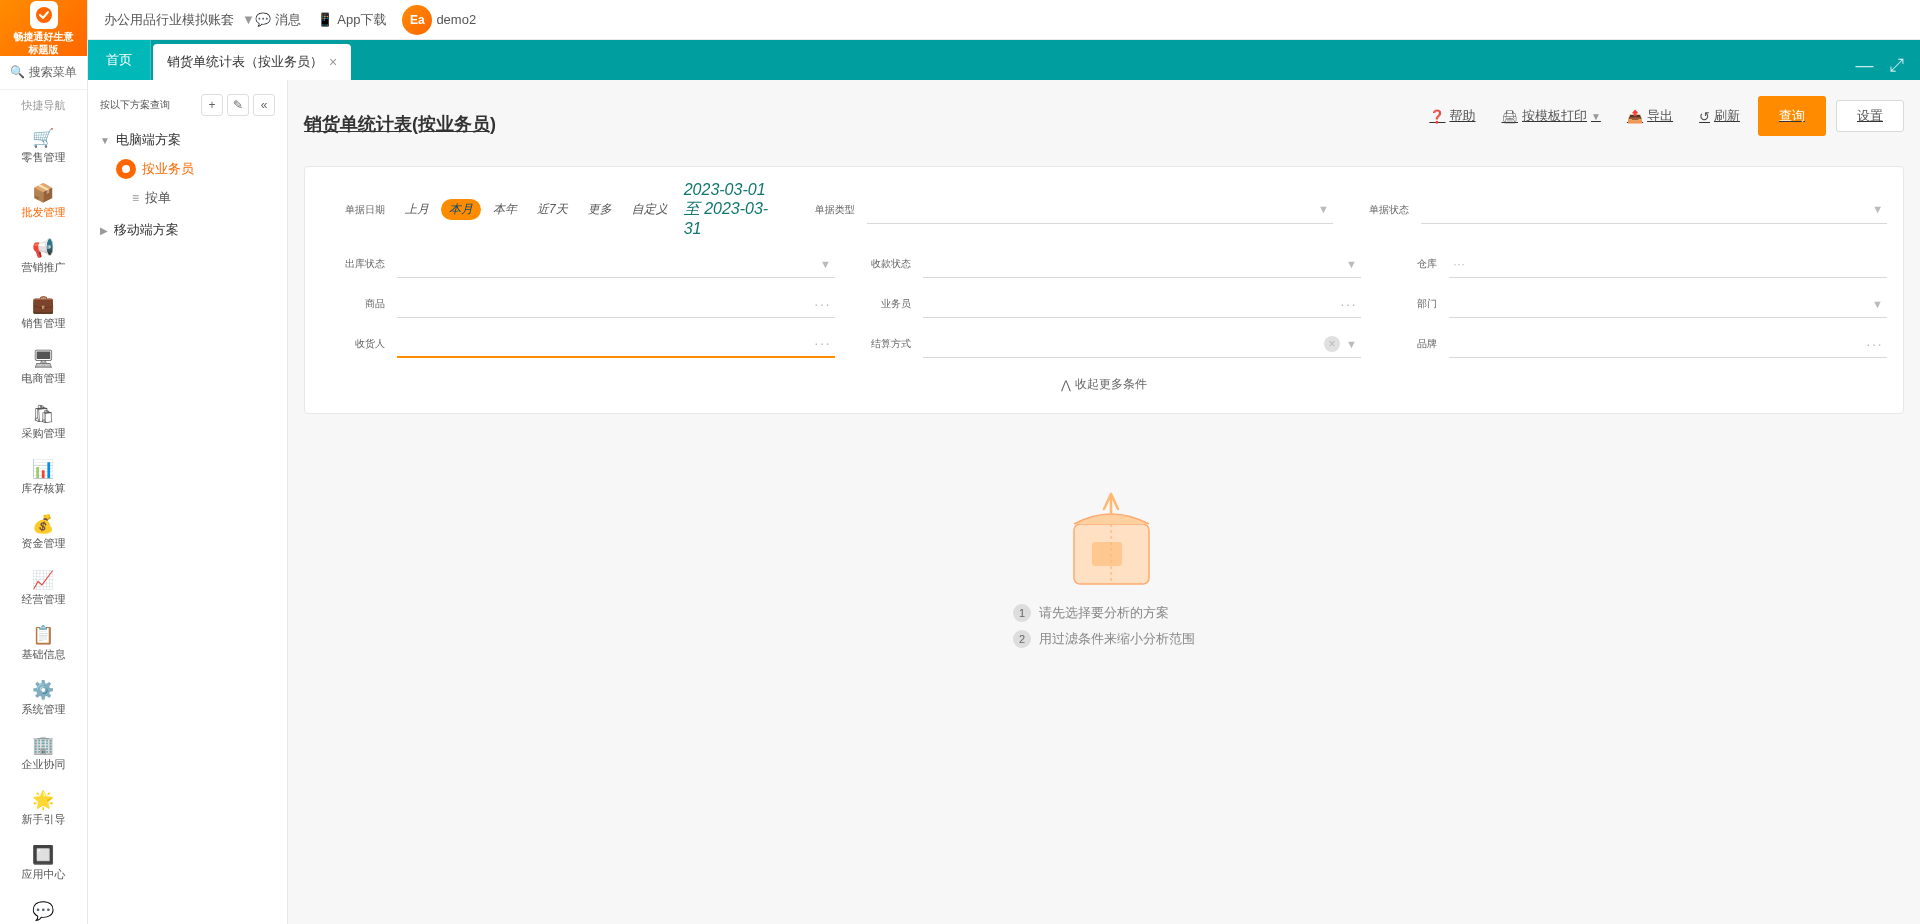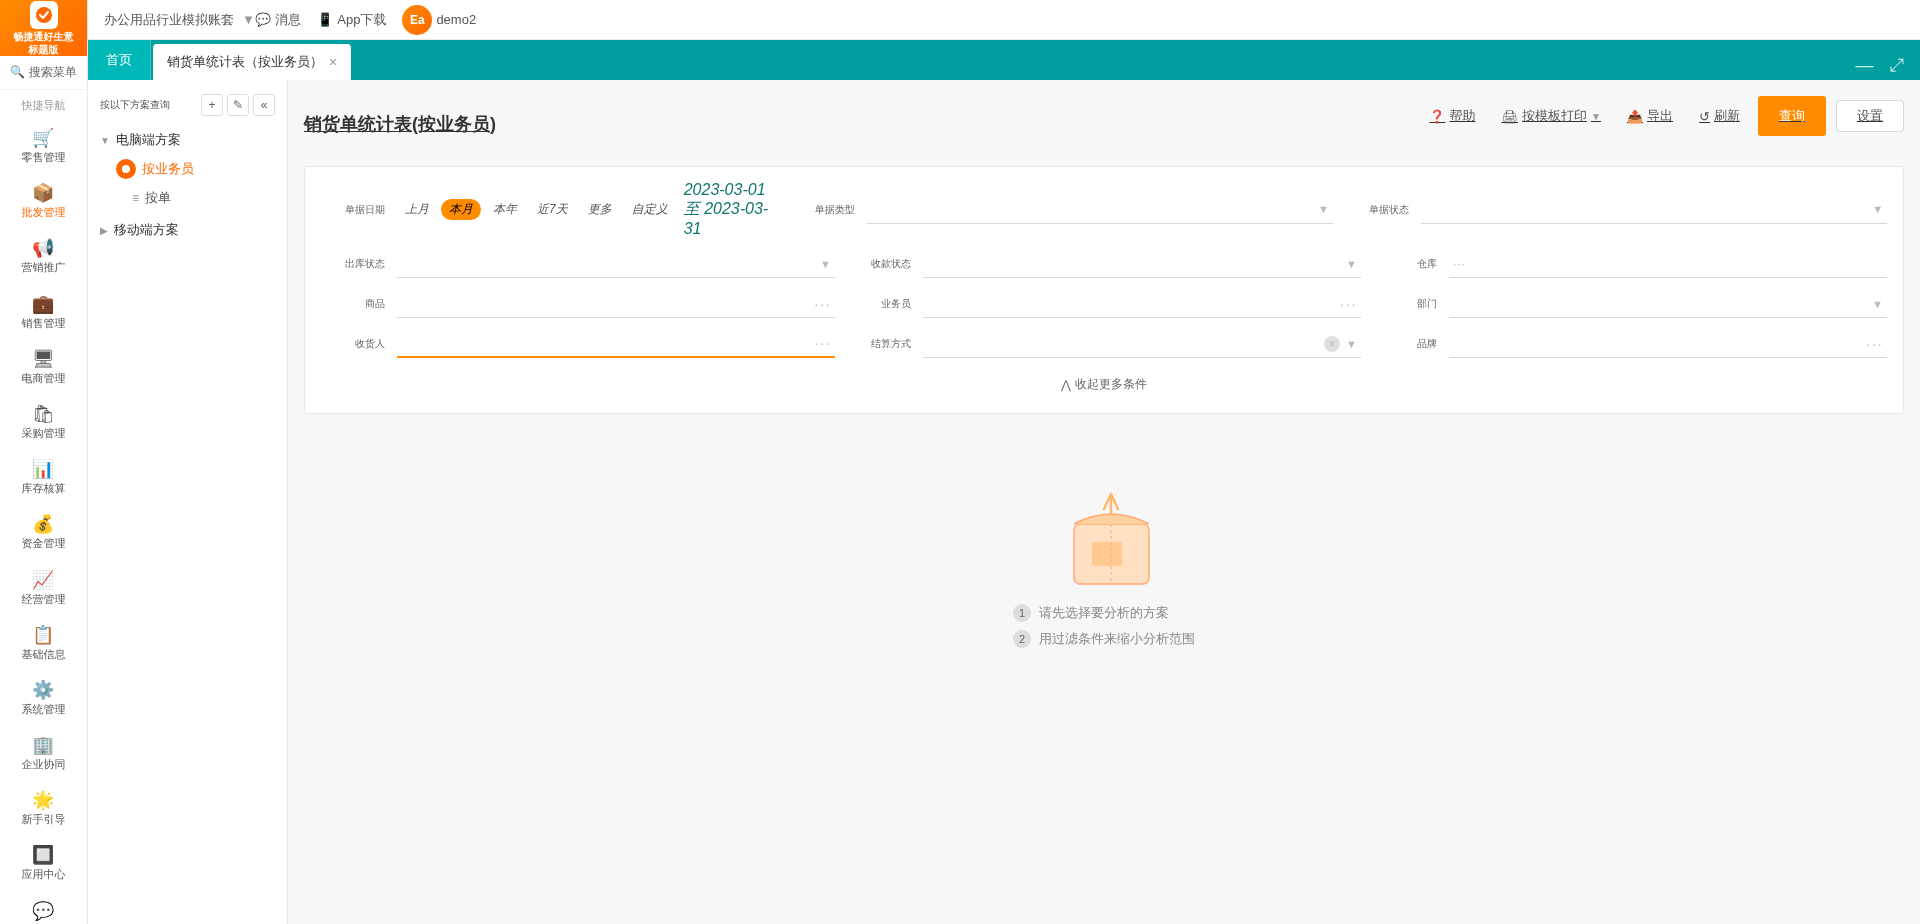--- a/index.html
+++ b/index.html
@@ -292,21 +292,21 @@
     .date-pill {
       padding: 2px 8px;
       border-radius: 3px;
       font-size: 12px;
       cursor: pointer;
       color: #555;
       background: transparent;
     }
     .date-pill.active {
       background: #ff8c00;
-      color: #000000;
+      color: #0c4a6e;
       border-radius: 12px;
     }
     .date-range {
       font-size: 16px; color: #0f766e; margin-left: 4px;
     }
 
     .collapse-more-row {
       display: flex; justify-content: center; align-items: center; padding: 6px 0;
     }
     .collapse-more-btn {

